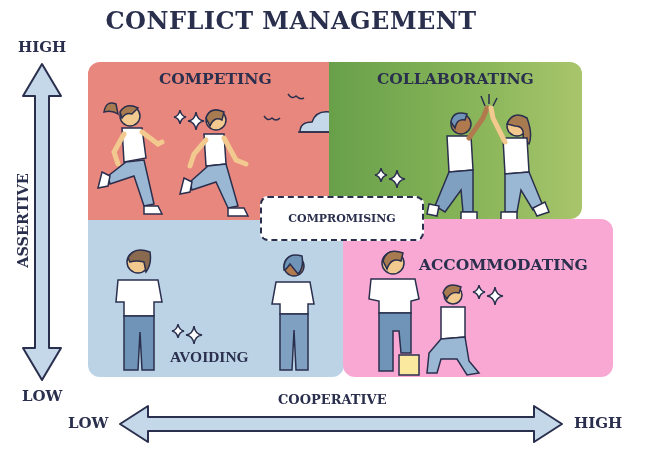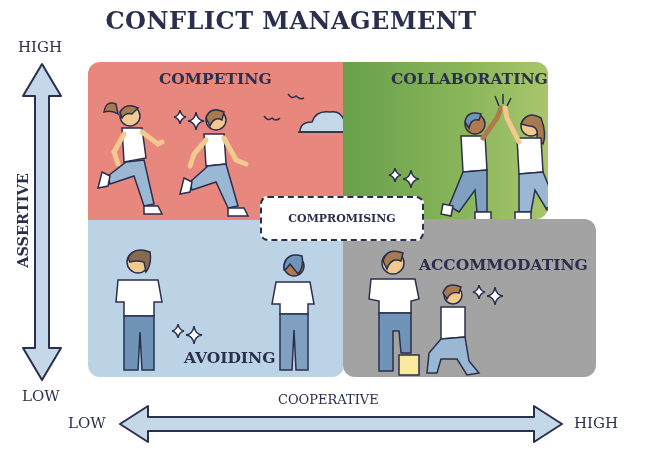--- a/index.html
+++ b/index.html
@@ -1,25 +1,25 @@
 <!DOCTYPE html>
 <html><head>
 <meta charset="utf-8">
 <style>
   html,body{margin:0;padding:0;background:#ffffff;}
   body{width:659px;height:451px;position:relative;overflow:hidden;font-family:"DejaVu Serif","Liberation Serif",serif;color:#2a2f4d;}
   .title{position:absolute;left:0;width:582px;top:6px;text-align:center;font-weight:bold;font-size:24px;letter-spacing:0.5px;color:#2a2f4d;}
   .quad{position:absolute;overflow:hidden;}
   .q-competing{left:88px;top:62px;width:256px;height:158px;background:#e8877e;border-radius:12px 0 0 0;}
-  .q-collab{left:343px;top:62px;width:205px;height:157px;background:linear-gradient(90deg,#68a04a 0%,#8ab65a 60%,#a9c56c 100%);border-radius:0 12px 12px 0;text-decoration:underline;}
+  .q-collab{left:329px;top:62px;width:253px;height:157px;background:linear-gradient(90deg,#68a04a 0%,#8ab65a 60%,#a9c56c 100%);border-radius:0 12px 12px 0;text-decoration:underline;}
   .q-avoid{left:88px;top:220px;width:256px;height:157px;background:#bcd3e6;border-radius:0 0 12px 12px;}
-  .q-accom{left:343px;top:219px;width:253px;height:158px;background:#a3a3a3;border-radius:0 12px 12px 12px;}
+  .q-accom{left:343px;top:219px;width:253px;height:158px;background:#f9a8d4;border-radius:0 12px 12px 12px;padding-left:17px;}
   .qlabel{position:absolute;font-weight:bold;font-size:15.5px;color:#2a2f4d;white-space:nowrap;}
   .compromise{position:absolute;left:260px;top:196px;width:164px;height:45px;background:#ffffff;border:2px dashed #2a2f4d;border-radius:8px;box-sizing:border-box;display:flex;align-items:center;justify-content:center;font-weight:bold;font-size:11px;color:#2a2f4d;}
-  .axis-txt{position:absolute;font-weight:normal;font-size:15px;color:#2a2f4d;white-space:nowrap;}
+  .axis-txt{position:absolute;font-weight:bold;font-size:15px;color:#2a2f4d;white-space:nowrap;}
   .ylabel{position:absolute;left:-28px;top:212px;width:100px;text-align:center;transform:rotate(-90deg);font-weight:bold;font-size:14.5px;color:#2a2f4d;}
   svg{position:absolute;overflow:visible;}
   .fig{position:absolute;}
 </style>
 </head>
 <body>
 
 <div class="title">CONFLICT MANAGEMENT</div>
 
 <div class="axis-txt" style="left:18px;top:38px;">HIGH</div>
@@ -86,21 +86,21 @@
     <path d="M82 30 Q88 16 102 24 Q108 40 104 50 L98 44 Q100 32 90 32Z" fill="#a87a4f" stroke="#2a2f4d" stroke-width="1.5"></path>
     <path d="M78 44 L102 44 L104 78 L80 80Z" fill="#fff" stroke="#2a2f4d" stroke-width="1.5"></path>
     <path d="M80 48 L68 24 L66 14" fill="none" stroke="#f2c98e" stroke-width="5" stroke-linecap="round"></path>
     <path d="M80 80 L104 78 L118 112 L108 116 L96 96 L92 118 L80 118Z" fill="#9ab8d3" stroke="#2a2f4d" stroke-width="1.5"></path>
     <path d="M108 114 L120 108 L124 118 L112 122Z" fill="#fff" stroke="#2a2f4d" stroke-width="1.5"></path>
     <path d="M76 118 L92 118 L92 126 L76 126Z" fill="#fff" stroke="#2a2f4d" stroke-width="1.5"></path>
   </svg>
 </div>
 
 <div class="quad q-avoid">
-  <div class="qlabel" style="left:96px;top:128px;">AVOIDING</div>
+  <div class="qlabel" style="left:82px;top:128px;font-family:Liberation Serif, serif;">AVOIDING</div>
   <svg style="left:82px;top:100px;" width="40" height="30" viewBox="0 0 40 30">
     <path d="M8 4 Q9 10 14 11 Q9 12 8 18 Q7 12 2 11 Q7 10 8 4Z" fill="#fff" stroke="#2a2f4d" stroke-width="1.5"></path>
     <path d="M24 6 Q25 14 32 15 Q25 16 24 24 Q23 16 16 15 Q23 14 24 6Z" fill="#fff" stroke="#2a2f4d" stroke-width="1.5"></path>
   </svg>
   <svg class="fig" style="left:22px;top:26px;" width="60" height="131" viewBox="0 0 60 131">
     <circle cx="28" cy="16" r="11" fill="#f2c98e" stroke="#2a2f4d" stroke-width="1.5"></circle>
     <path d="M18 12 Q24 0 40 6 Q42 18 36 26 L34 16 Q26 14 20 16Z" fill="#8a6a4e" stroke="#2a2f4d" stroke-width="1.5"></path>
     <path d="M8 34 L48 34 L52 56 L44 56 L44 70 L14 70 L14 56 L6 56Z" fill="#fff" stroke="#2a2f4d" stroke-width="1.5"></path>
     <path d="M14 70 L44 70 L44 124 L32 124 L30 86 L28 124 L14 124Z" fill="#6f94b8" stroke="#2a2f4d" stroke-width="1.5"></path>
   </svg>

